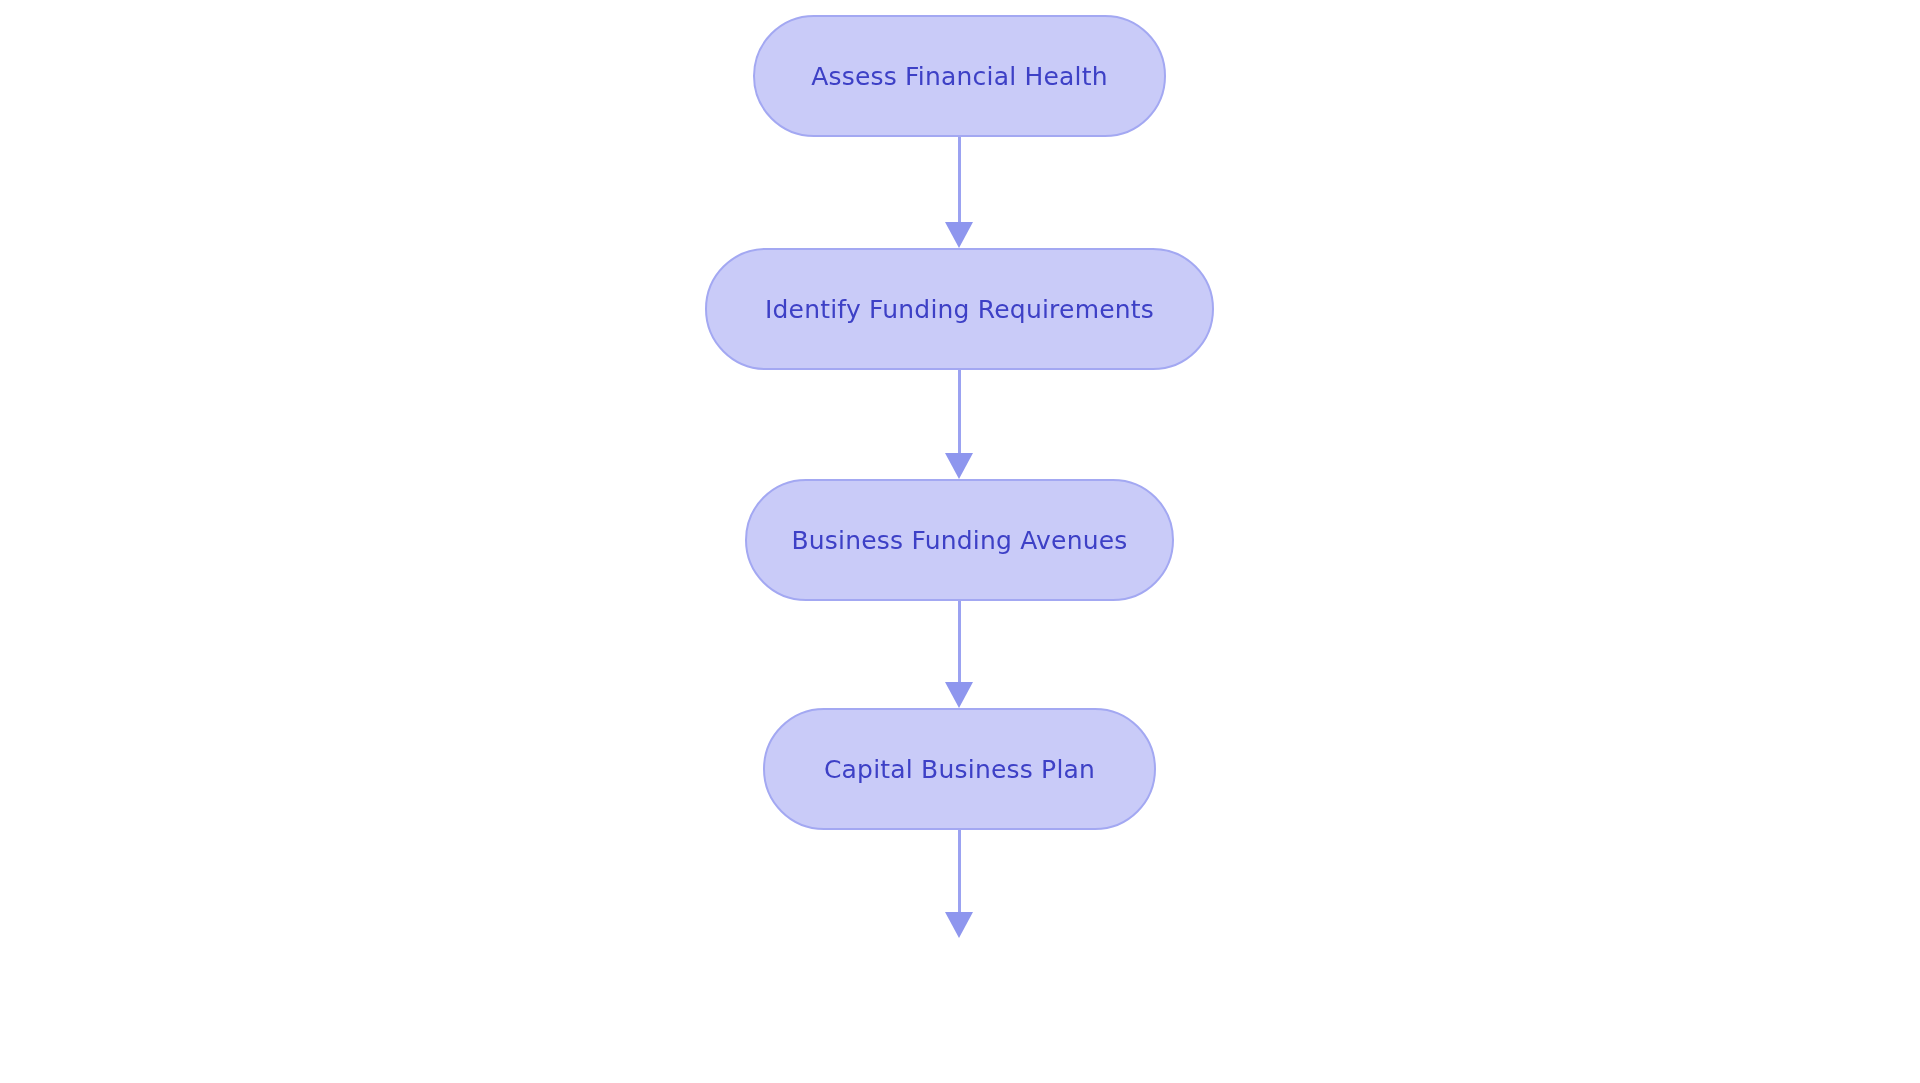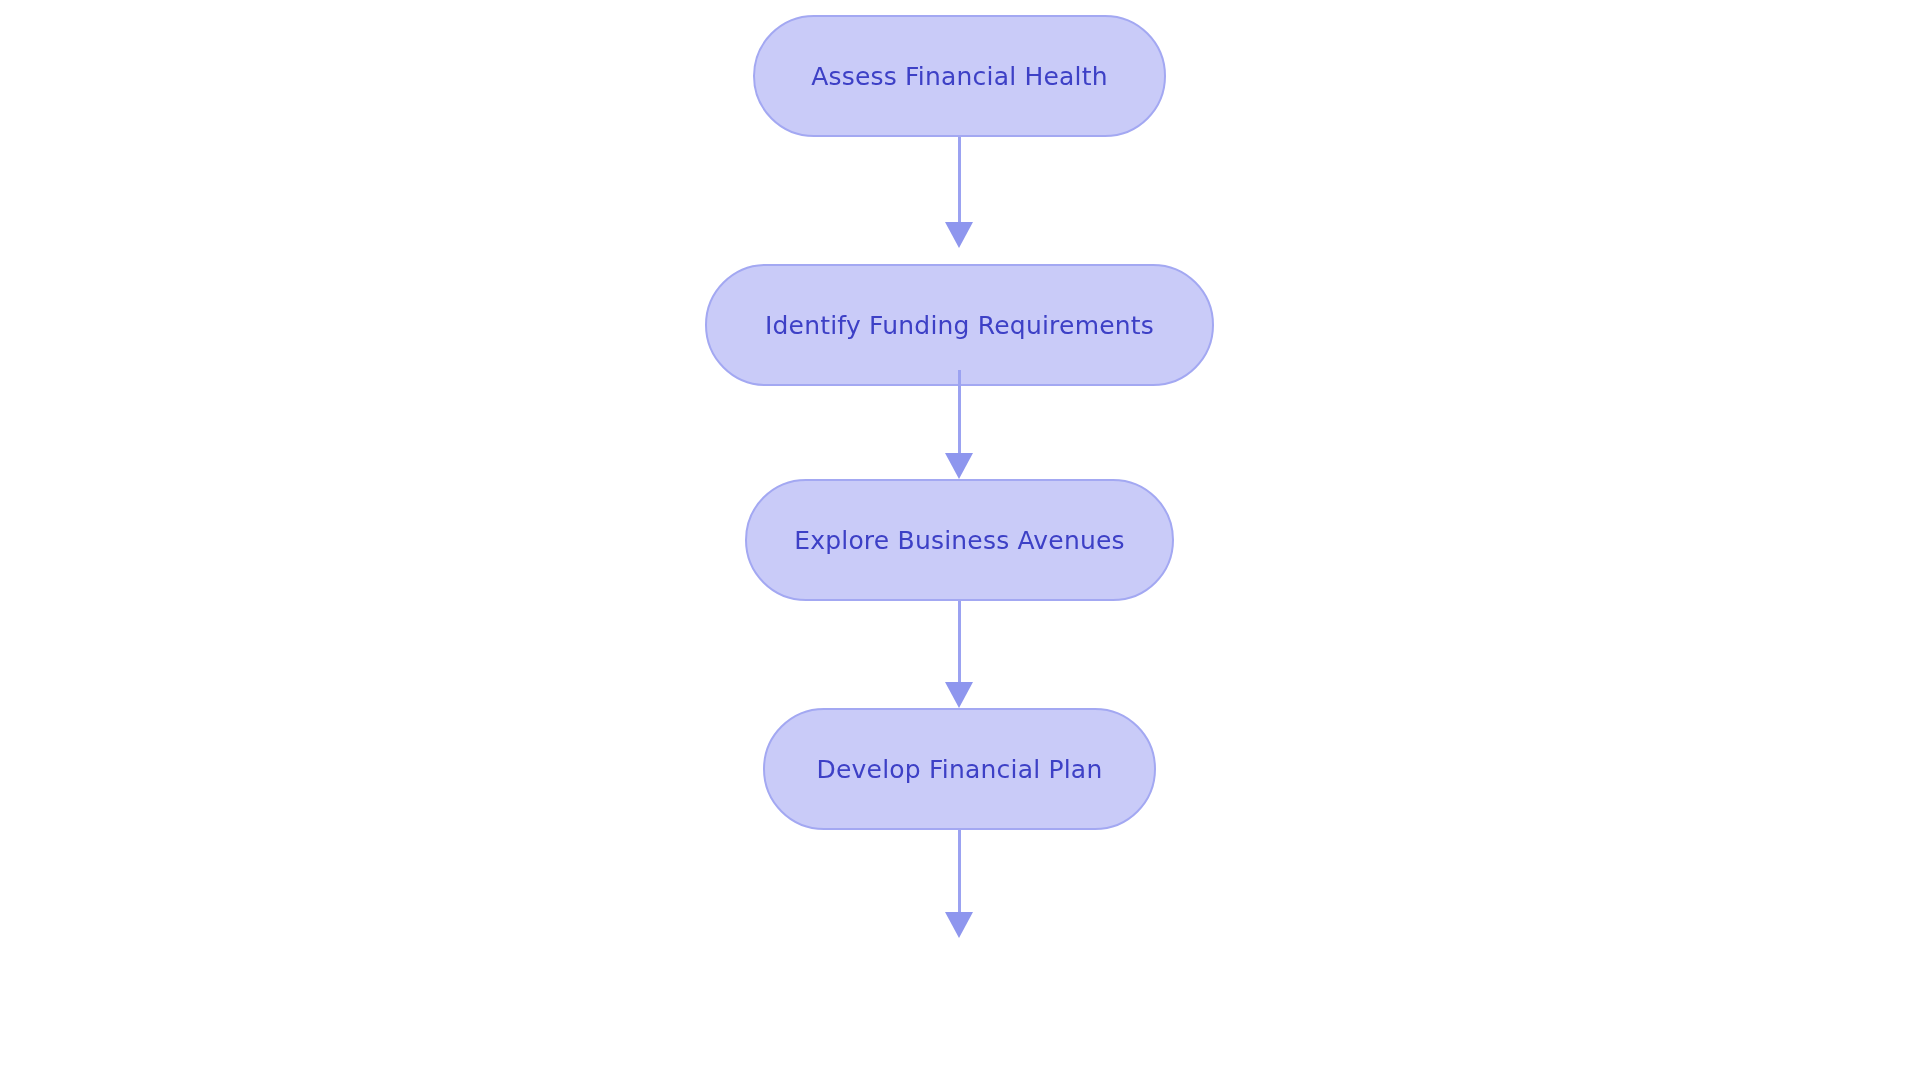--- a/index.html
+++ b/index.html
@@ -26,21 +26,21 @@
     border: 2px solid var(--node-border, #a3a8f2);
     color: var(--node-text, #3d40c6);
     display: flex;
     align-items: center;
     justify-content: center;
     font-size: 25px;
     letter-spacing: 0.2px;
     white-space: nowrap;
   }
   .n1 { left: 753px; top: 15px;  width: 413px; }
-  .n2 { left: 705px; top: 264px; width: 509px; }
+  .n2 { left: 705px; top: 248px; width: 509px; }
   .n3 { left: 745px; top: 479px; width: 429px; }
   .n4 { left: 763px; top: 708px; width: 393px; }
   .n5 { left: 649px; top: 938px; width: 621px; }
 
   .arrow {
     position: absolute;
     left: 945px;
     width: 29px;
   }
   .a1 { top: 137px; height: 111px; }
@@ -83,30 +83,30 @@
   <div class="node n2">
     <span>Identify Funding Requirements</span>
   </div>
 
   <div class="arrow a2">
     <span class="line"></span>
     <span class="head"></span>
   </div>
 
   <div class="node n3">
-    <span>Explore Business Avenues</span>
+    <span>Business Funding Avenues</span>
   </div>
 
   <div class="arrow a3">
     <span class="line"></span>
     <span class="head"></span>
   </div>
 
   <div class="node n4">
-    <span>Develop Financial Plan</span>
+    <span>Capital Business Plan</span>
   </div>
 
   <div class="arrow a4">
     <span class="line"></span>
     <span class="head"></span>
   </div>
 
 
 </div>
 

